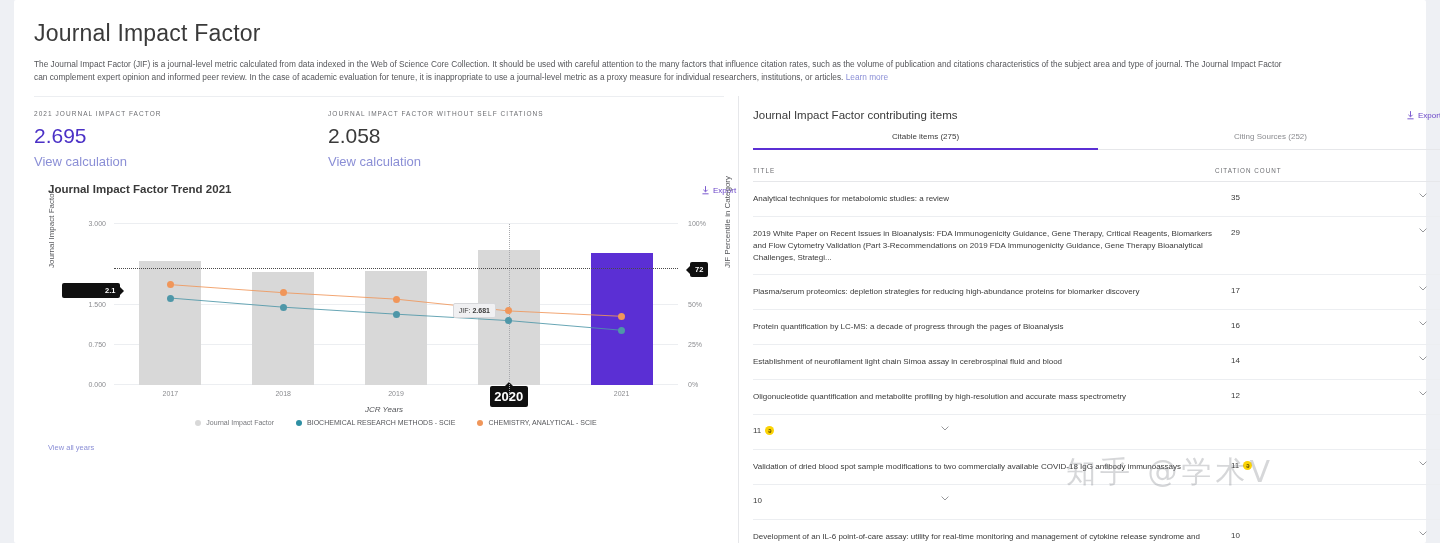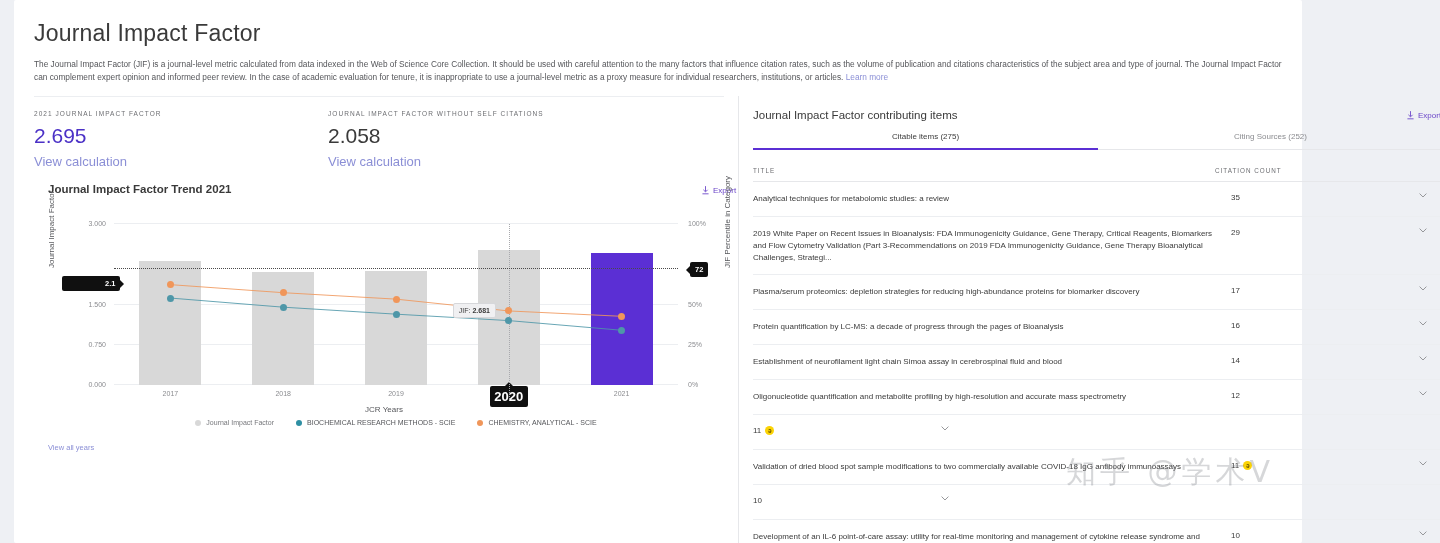--- a/index.html
+++ b/index.html
@@ -10,21 +10,21 @@
     overflow: hidden;
   }
   .page {
     position: relative;
     width: 1440px; height: 543px;
     background: #eef0f4;
   }
   .card {
     position: absolute;
     top: 0; left: 14px;
-    width: 1288px; height: 543px;
+    width: 1412px; height: 543px;
     background: #ffffff;
     border-radius: 2px;
   }
 
   
   .page-title {
     position: absolute; top: 20px; left: 20px;
     font-size: 23px; font-weight: 400; color: #3a3a3a;
     letter-spacing: .2px;
   }
@@ -109,21 +109,21 @@
     white-space: nowrap;
   }
   .axis-title-right {
     position: absolute; left: 709px; top: 268px;
     font-size: 8px; color: #55565a;
     transform: rotate(-90deg); transform-origin: left top;
     white-space: nowrap;
   }
   .axis-title-x {
     position: absolute; top: 405px; left: 0; width: 740px;
-    text-align: center; font-size: 8px; color: #55565a;
+    text-align: center; font-size: 8px; color: #55565a; font-style: italic;
   }
   .xtick {
     position: absolute; top: 390px; width: 62px;
     text-align: center; font-size: 7px; color: #8b8c90;
   }
   .xtick.active {
     background: #101010; color: #ffffff; font-weight: 700;
     border-radius: 2px; padding: 3px 0; top: 386px;
     width: 38px; font-size: 13px;
   }
@@ -475,16 +475,16 @@
       <div class="ylabel-left" style="left: 52px; top: 381px;">0.000</div>
       <div class="ylabel-right" style="left: 674px; top: 381px;">0%</div>
       <div class="ylabel-right" style="left: 674px; top: 340.75px;">25%</div>
       <div class="ylabel-right" style="left: 674px; top: 300.5px;">50%</div>
       <div class="ylabel-right" style="left: 674px; top: 220px;">100%</div>
       <div class="xtick" style="left: 125.4px;">2017</div>
       <div class="xtick" style="left: 238.2px;">2018</div>
       <div class="xtick" style="left: 351px;">2019</div>
       <div class="xtick active" style="left: 475.8px;">2020</div>
       <div class="xtick" style="left: 576.6px;">2021</div>
-      <div class="badge left" style="left: 48px; top: 276px; padding-left: 43px;">2.1</div>
+      <div class="badge left" style="left: 48px; top: 283px; padding-left: 43px;">2.1</div>
       <div class="badge right" style="left: 676px; top: 262.08px;">72</div>
     </div>
 </div>
 
 </body></html>

